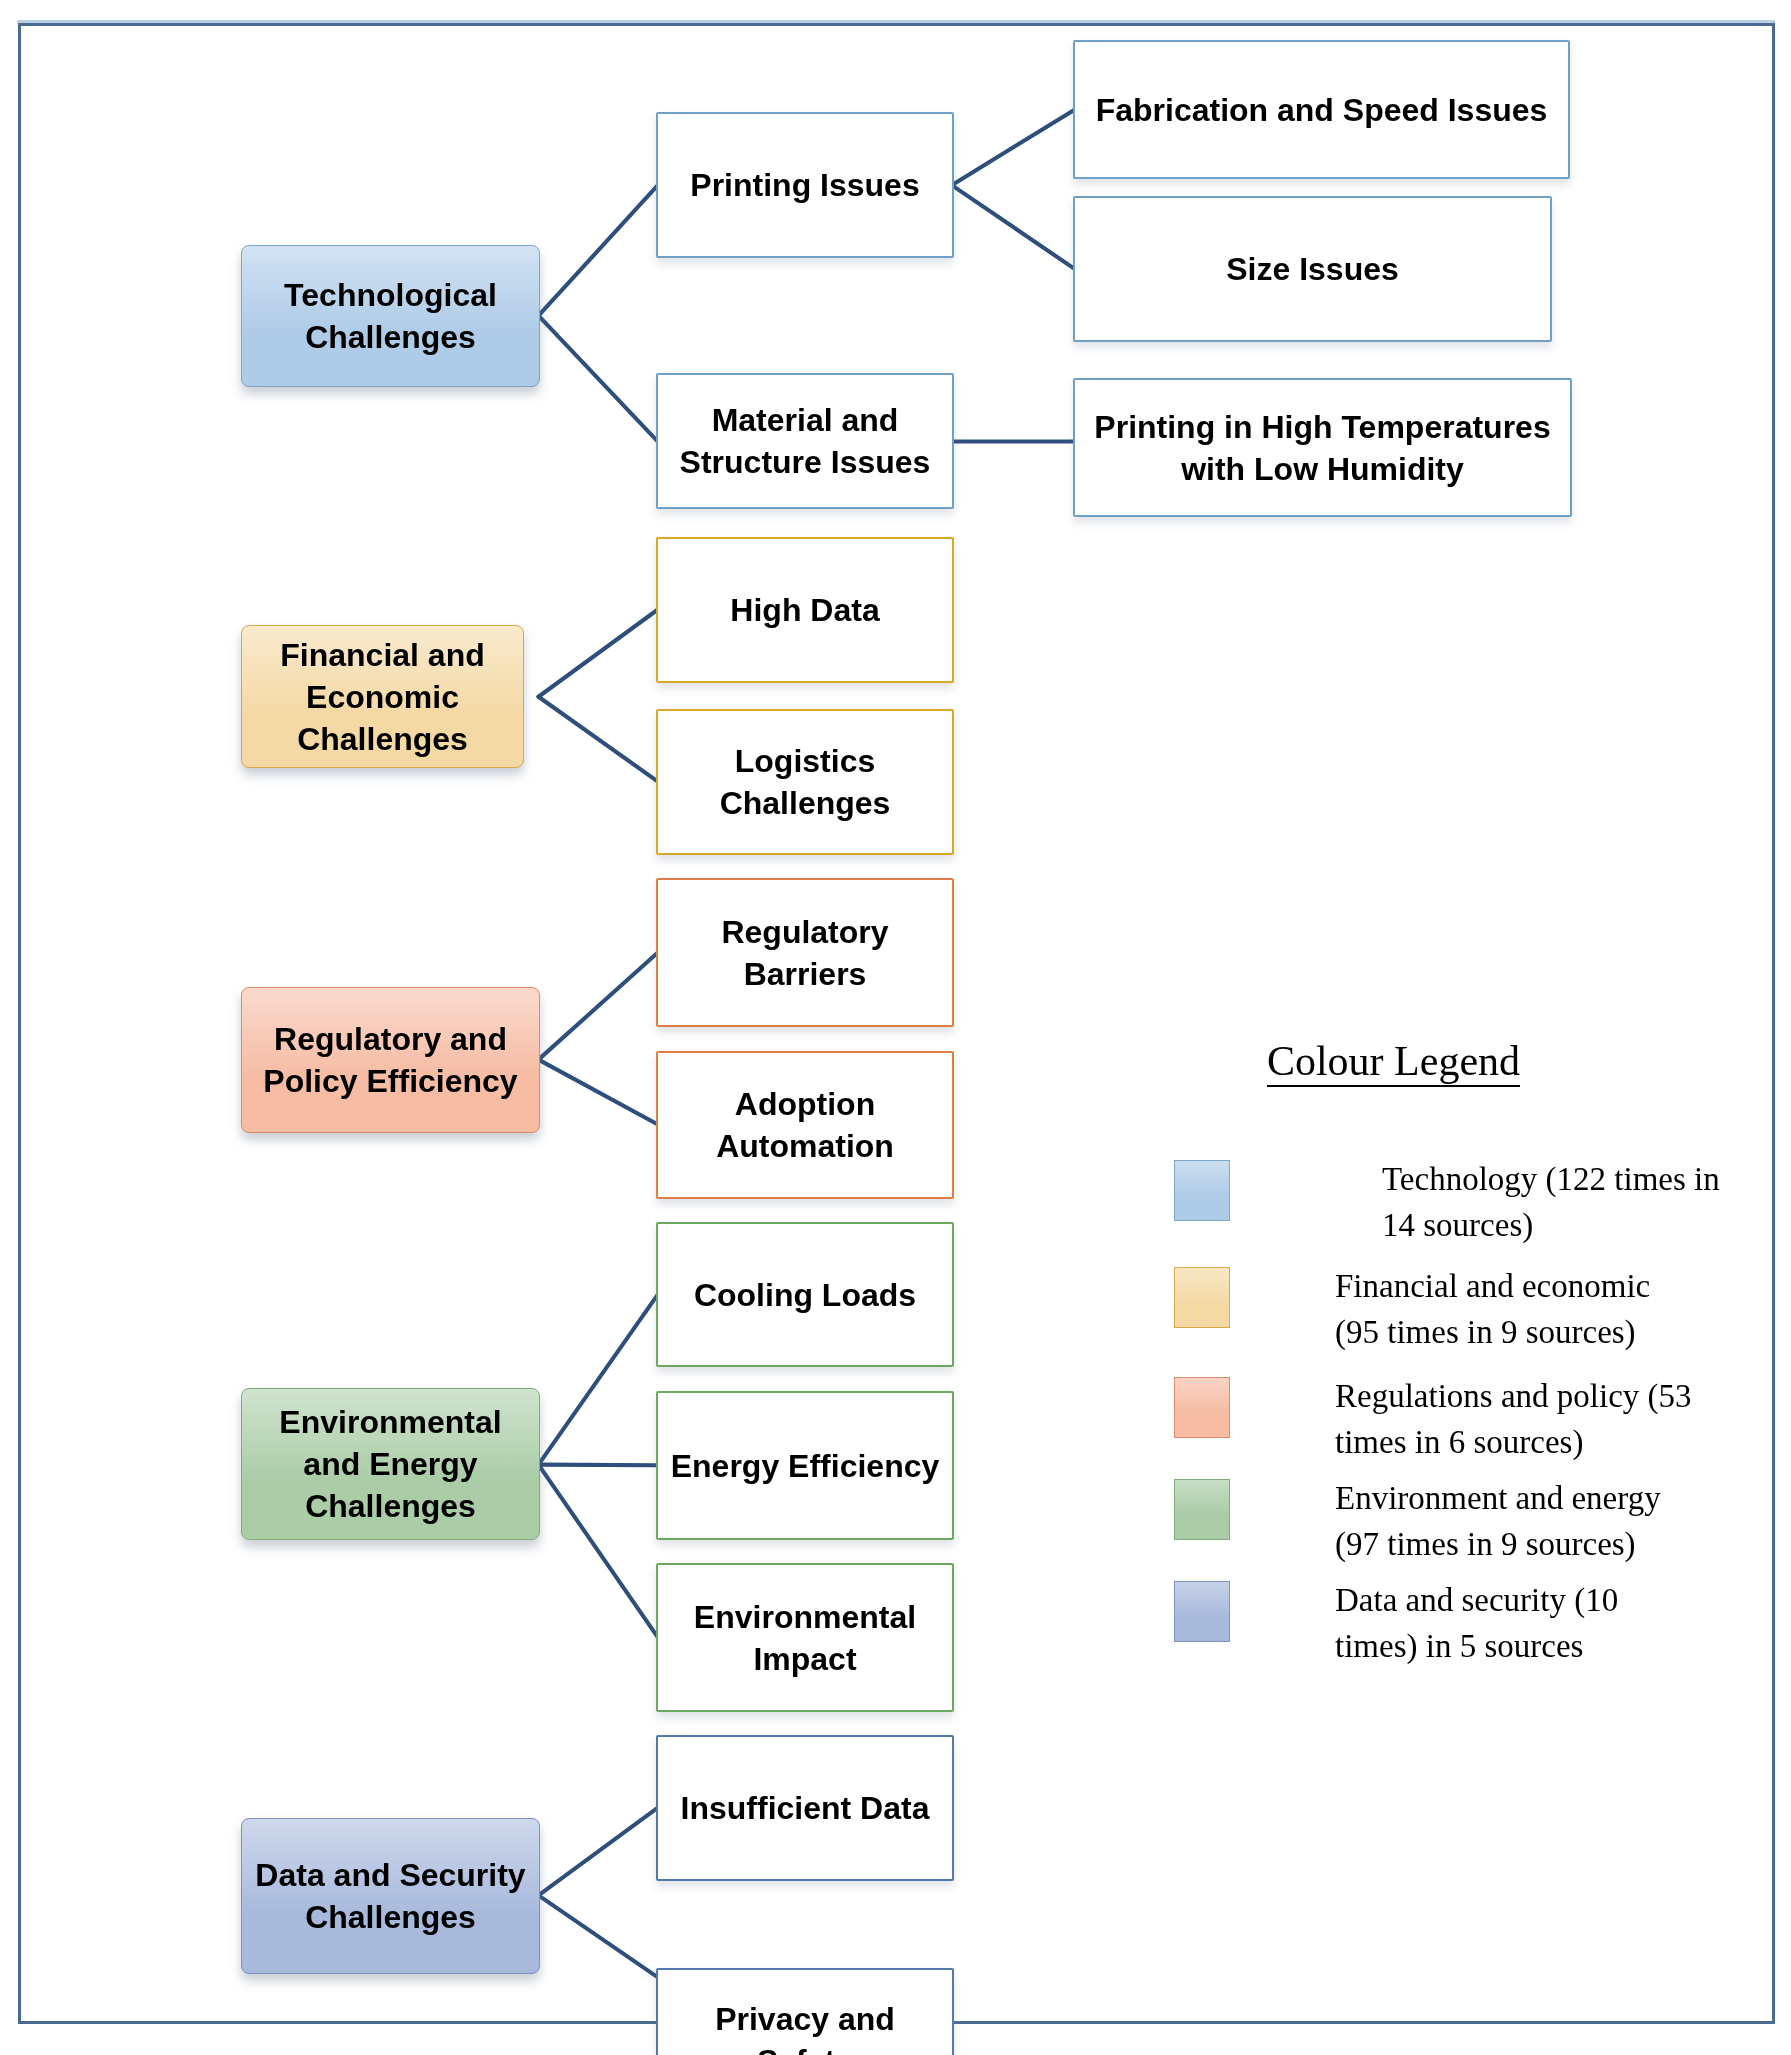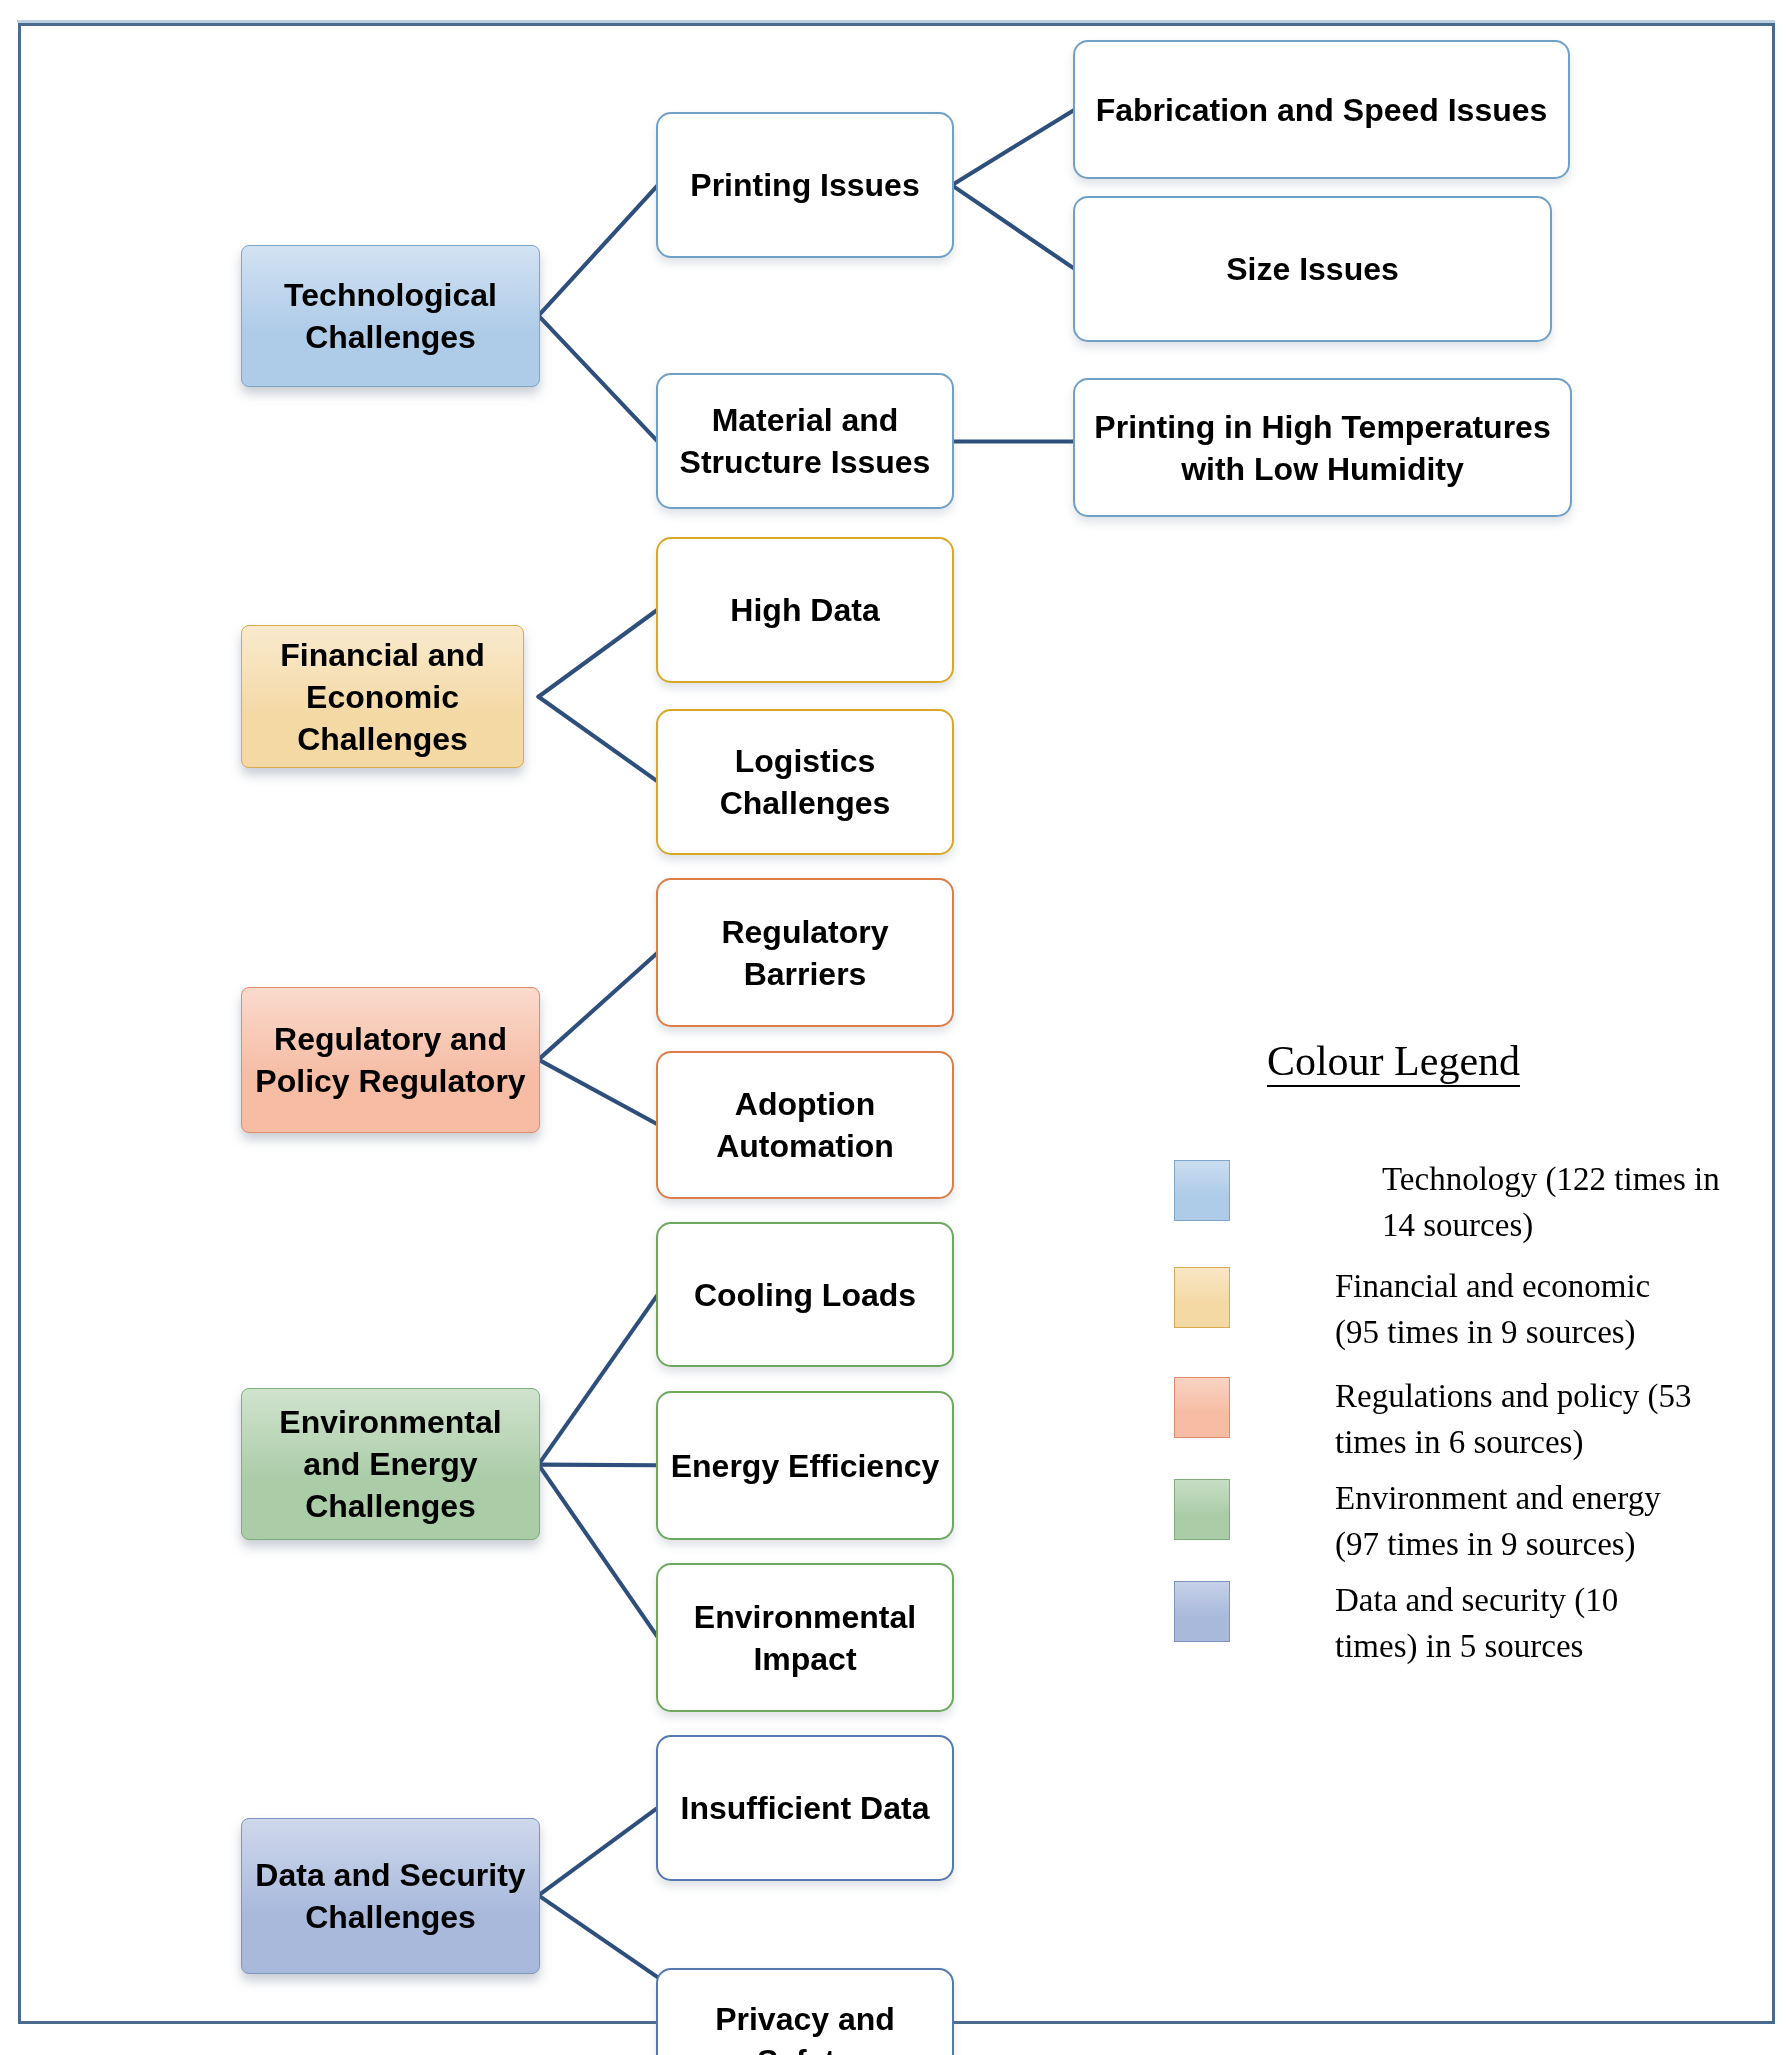--- a/index.html
+++ b/index.html
@@ -37,21 +37,21 @@
   }
   .box span { display:block; white-space:nowrap; }
 
   .cat {
     border-width:1.8px; border-radius:8px;
     background-image:linear-gradient(rgba(255,255,255,.45), rgba(255,255,255,0) 62%);
     box-shadow:0 7px 10.5px rgba(100,115,135,.35);
     padding:0 10px;
   }
   .child {
-    border-width:2.3px; border-radius:15px;
+    border-width:2.3px; border-radius:2px;
     box-shadow:0 5.3px 8.2px rgba(120,130,150,.22);
     padding:0 5.9px;
   }
 
   
   .legend-title {
     position:absolute; left:1218px; top:1037px; width:351px; z-index:3;
     font-family:"Liberation Serif", serif;
     font-size:42px; color:#000; text-align:center;
   }
@@ -103,21 +103,21 @@
 </div>
 
 <div class="box cat" style="left: 241px; top: 625px; width: 283px; height: 143px; background-color: rgb(244, 217, 165); border-color: rgb(217, 169, 79);">
   <span>Financial and</span>
   <span>Economic</span>
   <span>Challenges</span>
 </div>
 
 <div class="box cat" style="left: 241px; top: 987px; width: 299px; height: 146px; background-color: rgb(246, 188, 164); border-color: rgb(224, 138, 108);">
   <span>Regulatory and</span>
-  <span>Policy Regulatory</span>
+  <span>Policy Efficiency</span>
 </div>
 
 <div class="box cat" style="left: 241px; top: 1388px; width: 299px; height: 152px; background-color: rgb(170, 204, 167); border-color: rgb(127, 174, 124);">
   <span>Environmental</span>
   <span>and Energy</span>
   <span>Challenges</span>
 </div>
 
 <div class="box cat" style="left: 241px; top: 1818px; width: 299px; height: 156px; background-color: rgb(168, 185, 220); border-color: rgb(126, 147, 192);">
   <span>Data and Security</span>

